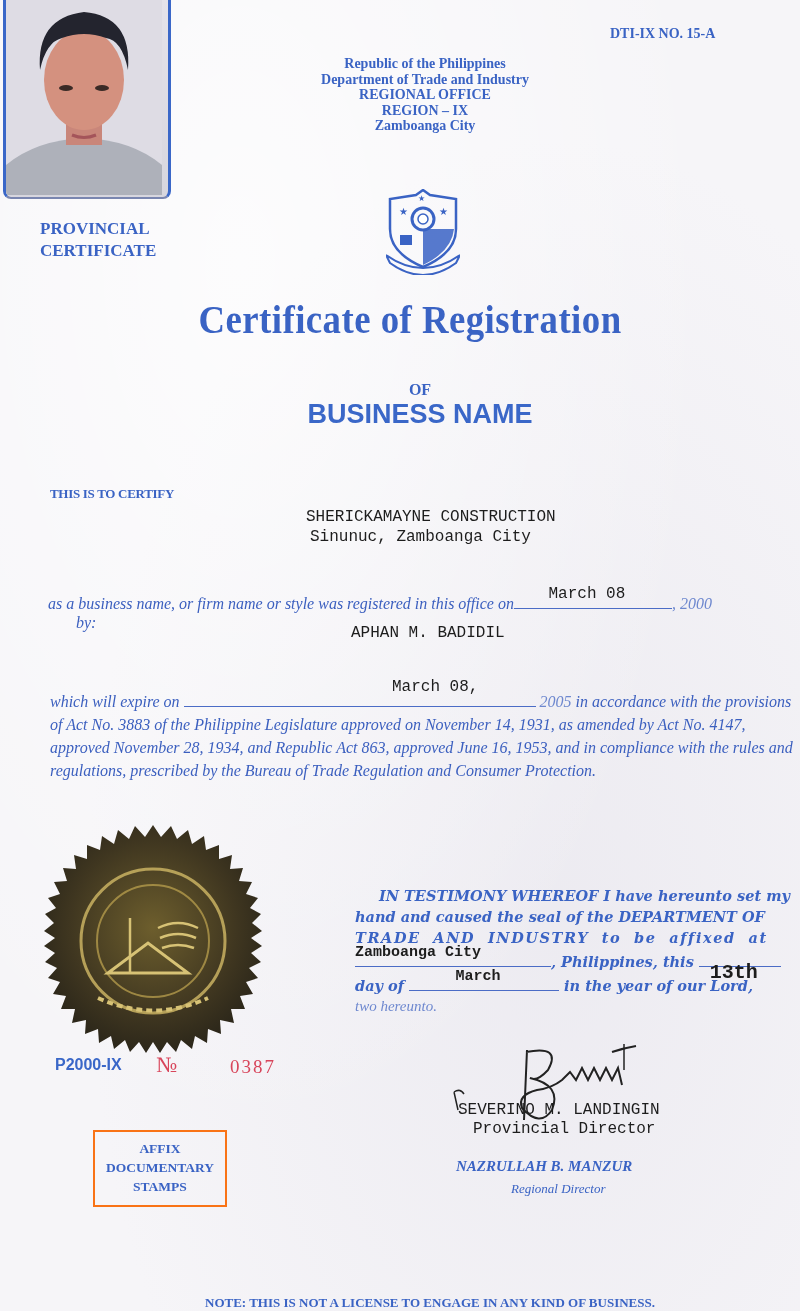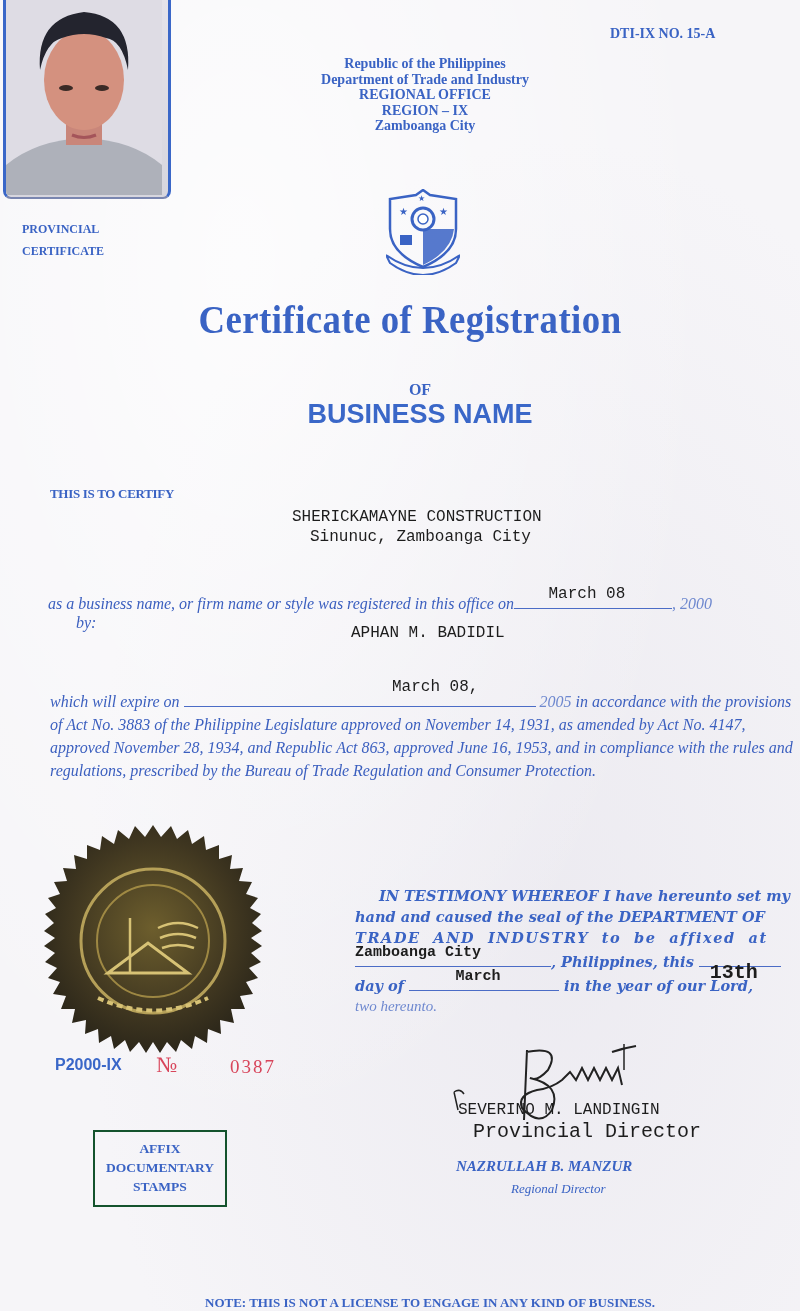--- a/index.html
+++ b/index.html
@@ -22,38 +22,38 @@
     left:3px; top:0; width:162px; height:197px;
     border-left:3px solid #3a67c8; border-right:3px solid #3a67c8; border-bottom:2px solid #7a86b0;
     border-radius:0 0 8px 8px; overflow:hidden;
     background:linear-gradient(#e5e3ea, #d7d6de);
   }
   .photo svg { display:block; }
 
   .dti-no { left:610px; top:26px; font-size:14px; }
   .header { left:290px; top:56px; width:270px; text-align:center; font-size:14px; line-height:15.5px; }
 
-  .prov { left:22px; top:218px; font-size:12px; line-height:22px; }
+  .prov { left:40px; top:218px; font-size:17px; line-height:22px; }
 
   .crest { left:386px; top:189px; width:74px; height:86px; }
 
   .title {
     left:0; top:296px; width:820px; text-align:center;
     font-family:"Liberation Serif", serif; font-weight:bold;
     font-size:40px; color:#3a63c4; letter-spacing:0.5px;
     transform:scaleX(0.92); transform-origin:center;
   }
   .of { left:0; top:381px; width:840px; text-align:center; font-size:16px; }
   .bizname {
     left:0; top:399px; width:840px; text-align:center;
     font-family:"Liberation Sans", sans-serif; font-weight:bold; font-size:27px; color:#3a67c8;
   }
 
   .certify { left:50px; top:486px; font-size:13px; letter-spacing:-0.3px; }
-  .biz1 { left:292px; top:508px; font-size:16px; }
+  .biz1 { left:306px; top:508px; font-size:16px; }
   .biz2 { left:310px; top:528px; font-size:16px; }
 
   .reg-line { left:48px; top:590px; font-size:16px; white-space:nowrap; }
   .blank { display:inline-block; border-bottom:1px solid #4b6cc6; position:relative; height:18px; vertical-align:baseline; }
   .blank .fill { position:absolute; left:0; right:12px; top:-5px; text-align:center; font-family:"Liberation Mono", monospace; font-style:normal; color:#1d1d1d; font-size:16px; }
   .by { left:50px; top:614px; font-size:16px;margin-left:26px; }
   .registrant { left:351px; top:624px; font-size:16px; }
 
   .expire-date { left:392px; top:678px; font-size:16px; }
   .para {
@@ -66,27 +66,27 @@
     left:355px; top:885px; width:445px; font-family:"DejaVu Serif", serif; font-style:italic; font-weight:bold;
     color:#3a63c4; font-size:14.5px; line-height:21px;
   }
   .two-thousand { font-weight:normal !important; color:#6e88cf; }
 
   .p2000 { left:55px; top:1056px; font-family:"Liberation Sans", sans-serif; font-weight:bold; font-size:16px; color:#3a67c8; }
   .no-sym { left:156px; top:1052px; font-size:22px; color:#d8455b; font-family:"Liberation Serif", serif; }
   .serial { left:230px; top:1056px; font-size:19px; color:#d8455b; font-family:"Liberation Serif", serif; letter-spacing:2px; }
 
   .stamp-box {
-    left:93px; top:1130px; width:134px; height:77px; border:2px solid #14532d;
+    left:93px; top:1130px; width:134px; height:77px; border:2px solid #f97316;
     text-align:center; font-size:13.5px; line-height:19px; padding-top:7px; box-sizing:border-box;
   }
 
   .signature { left:452px; top:1040px; width:200px; height:90px; }
   .sign1 { left:458px; top:1101px; font-size:16px; }
-  .sign2 { left:473px; top:1120px; font-size:20px; }
+  .sign2 { left:473px; top:1120px; font-size:16px; }
   .regdir { left:456px; top:1158px; font-size:15px; font-style:italic; font-weight:bold; }
   .regdir-title { left:511px; top:1181px; font-size:13px; font-style:italic; }
 
   .note { left:0; top:1295px; width:860px; text-align:center; font-size:13px; }
 </style>
 </head>
 <body>
 
 <div class="abs photo">
   <svg width="156" height="195" viewBox="0 0 156 195">

